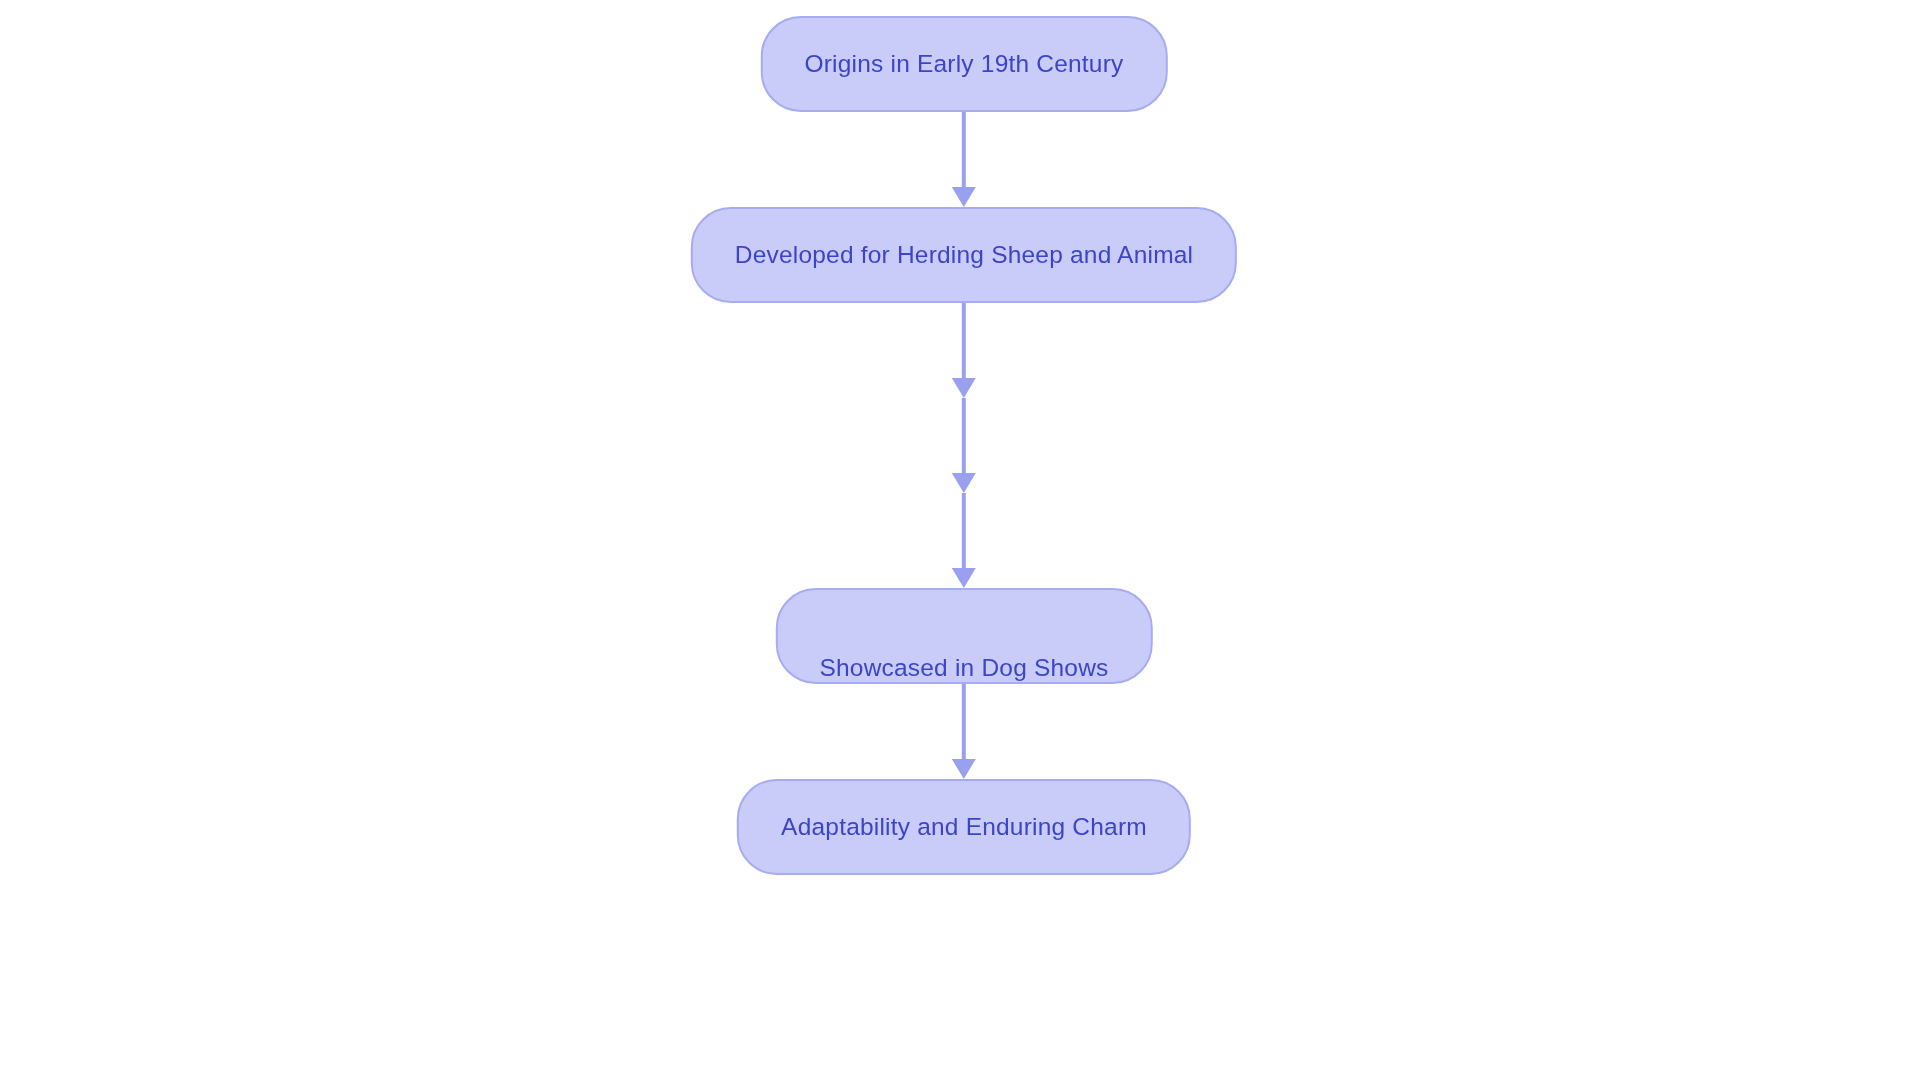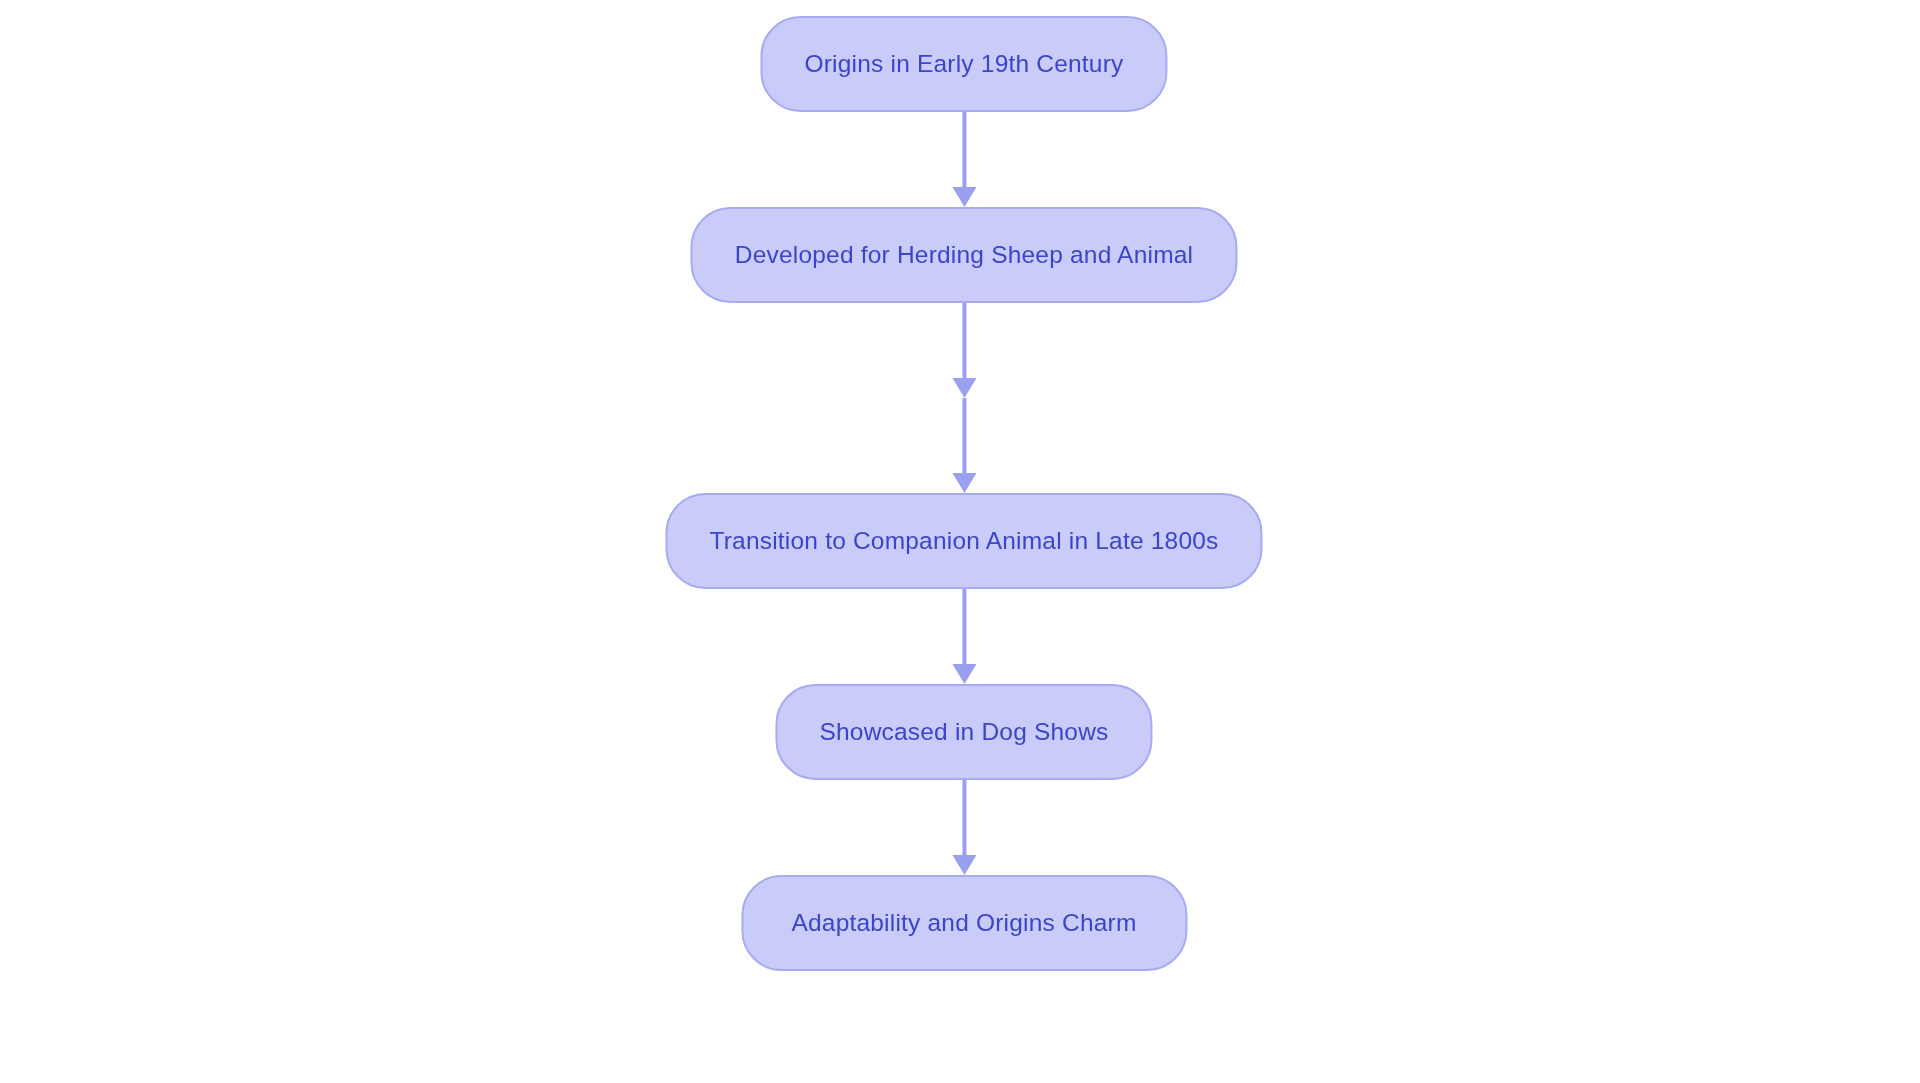--- a/index.html
+++ b/index.html
@@ -40,21 +40,21 @@
   .node span {
     font-size: 24.5px;
     font-weight: 400;
     letter-spacing: 0.2px;
     color: var(--text-color, #3c45c7);
   }
   .n1 { min-width: 390px; }
   .n2 { min-width: 528px; }
   .n3 { min-width: 558px; }
   .n4 { min-width: 590px; }
-  .n5 { min-width: 364px; }
+  .n5 { min-width: 364px; align-items: flex-end; }
   .n6 { min-width: 446px; }
   .connector {
     height: 95px;
     display: flex;
     flex-direction: column;
     align-items: center;
   }
   .connector .line {
     width: 4px;
     height: 75px;
@@ -91,36 +91,33 @@
       <div class="line"></div>
       <div class="head"></div>
     </div>
 
 
     <div class="connector">
       <div class="line"></div>
       <div class="head"></div>
     </div>
 
-    <div class="node n4">
-      <span>Transition to Companion Animal in Late 1800s</span>
-    </div>
 
     <div class="connector">
       <div class="line"></div>
       <div class="head"></div>
     </div>
 
     <div class="node n5">
       <span>Showcased in Dog Shows</span>
     </div>
 
     <div class="connector">
       <div class="line"></div>
       <div class="head"></div>
     </div>
 
     <div class="node n6">
-      <span>Adaptability and Origins Charm</span>
+      <span>Adaptability and Enduring Charm</span>
     </div>
 
   </div>
 </div>
 
 </body></html>

